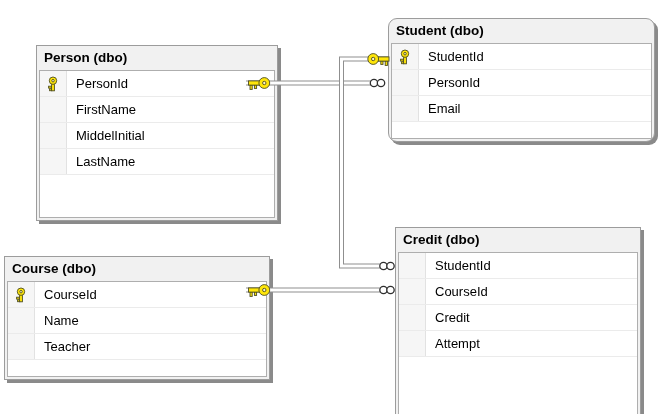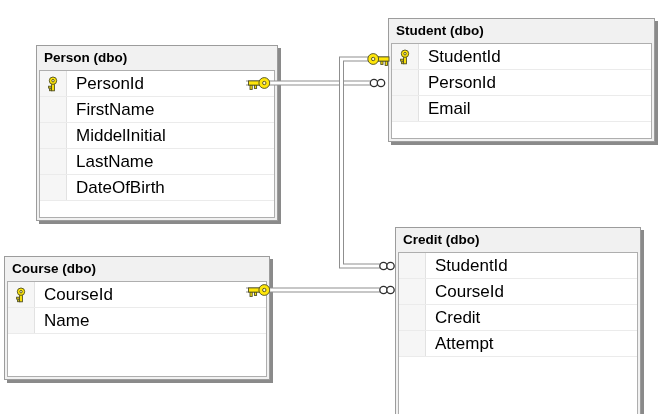--- a/index.html
+++ b/index.html
@@ -47,21 +47,21 @@
     width: 27px;
     box-sizing: border-box;
     border-right: 1px solid #e2e2e2;
     background: #f6f6f6;
     display: flex;
     align-items: center;
     justify-content: center;
     flex: none;
   }
   .fieldname {
-    font-size: 17px;
+    font-size: 13px;
     line-height: 25px;
     padding-left: 9px;
     color: #000000;
     white-space: nowrap;
   }
   .overlay {
     position: absolute;
     left: 0; top: 0;
     z-index: 5;
     pointer-events: none;
@@ -97,28 +97,24 @@
         <div class="fieldname">FirstName</div>
       </div>
       <div class="frow">
         <div class="keycell"></div>
         <div class="fieldname">MiddelInitial</div>
       </div>
       <div class="frow">
         <div class="keycell"></div>
         <div class="fieldname">LastName</div>
       </div>
-      <div class="frow">
-        <div class="keycell"></div>
-        <div class="fieldname">DateOfBirth</div>
-      </div>
-    </div>
-  </div>
-
-  <div class="dbtable" style="left:388px; top:18px; width:267px; height:124px;">
+    </div>
+  </div>
+
+  <div class="dbtable" style="left:388px; top:18px; width:267px; height:124px;border-radius:9px;">
     <div class="tbl-header">Student (dbo)</div>
     <div class="tbl-grid">
       <div class="frow">
         <div class="keycell">
           <svg width="16" height="16" viewBox="0 0 16 16">
             <rect class="key-part" x="3.6" y="10.2" width="3.2" height="1.9"></rect>
             <rect class="key-part" x="4.6" y="12.8" width="2.2" height="1.9"></rect>
             <rect class="key-part" x="6.6" y="7.4" width="2.8" height="7.4"></rect>
             <circle class="key-part" cx="8" cy="4.7" r="3.7"></circle>
             <circle class="key-hole" cx="8" cy="4.7" r="1.25"></circle>
@@ -149,20 +145,24 @@
             <circle class="key-part" cx="8" cy="4.7" r="3.7"></circle>
             <circle class="key-hole" cx="8" cy="4.7" r="1.25"></circle>
           </svg>
         </div>
         <div class="fieldname">CourseId</div>
       </div>
       <div class="frow">
         <div class="keycell"></div>
         <div class="fieldname">Name</div>
       </div>
+      <div class="frow">
+        <div class="keycell"></div>
+        <div class="fieldname">Teacher</div>
+      </div>
     </div>
   </div>
 
   <div class="dbtable" style="left:395px; top:227px; width:246px; height:217px;">
     <div class="tbl-header">Credit (dbo)</div>
     <div class="tbl-grid">
       <div class="frow">
         <div class="keycell"></div>
         <div class="fieldname">StudentId</div>
       </div>

